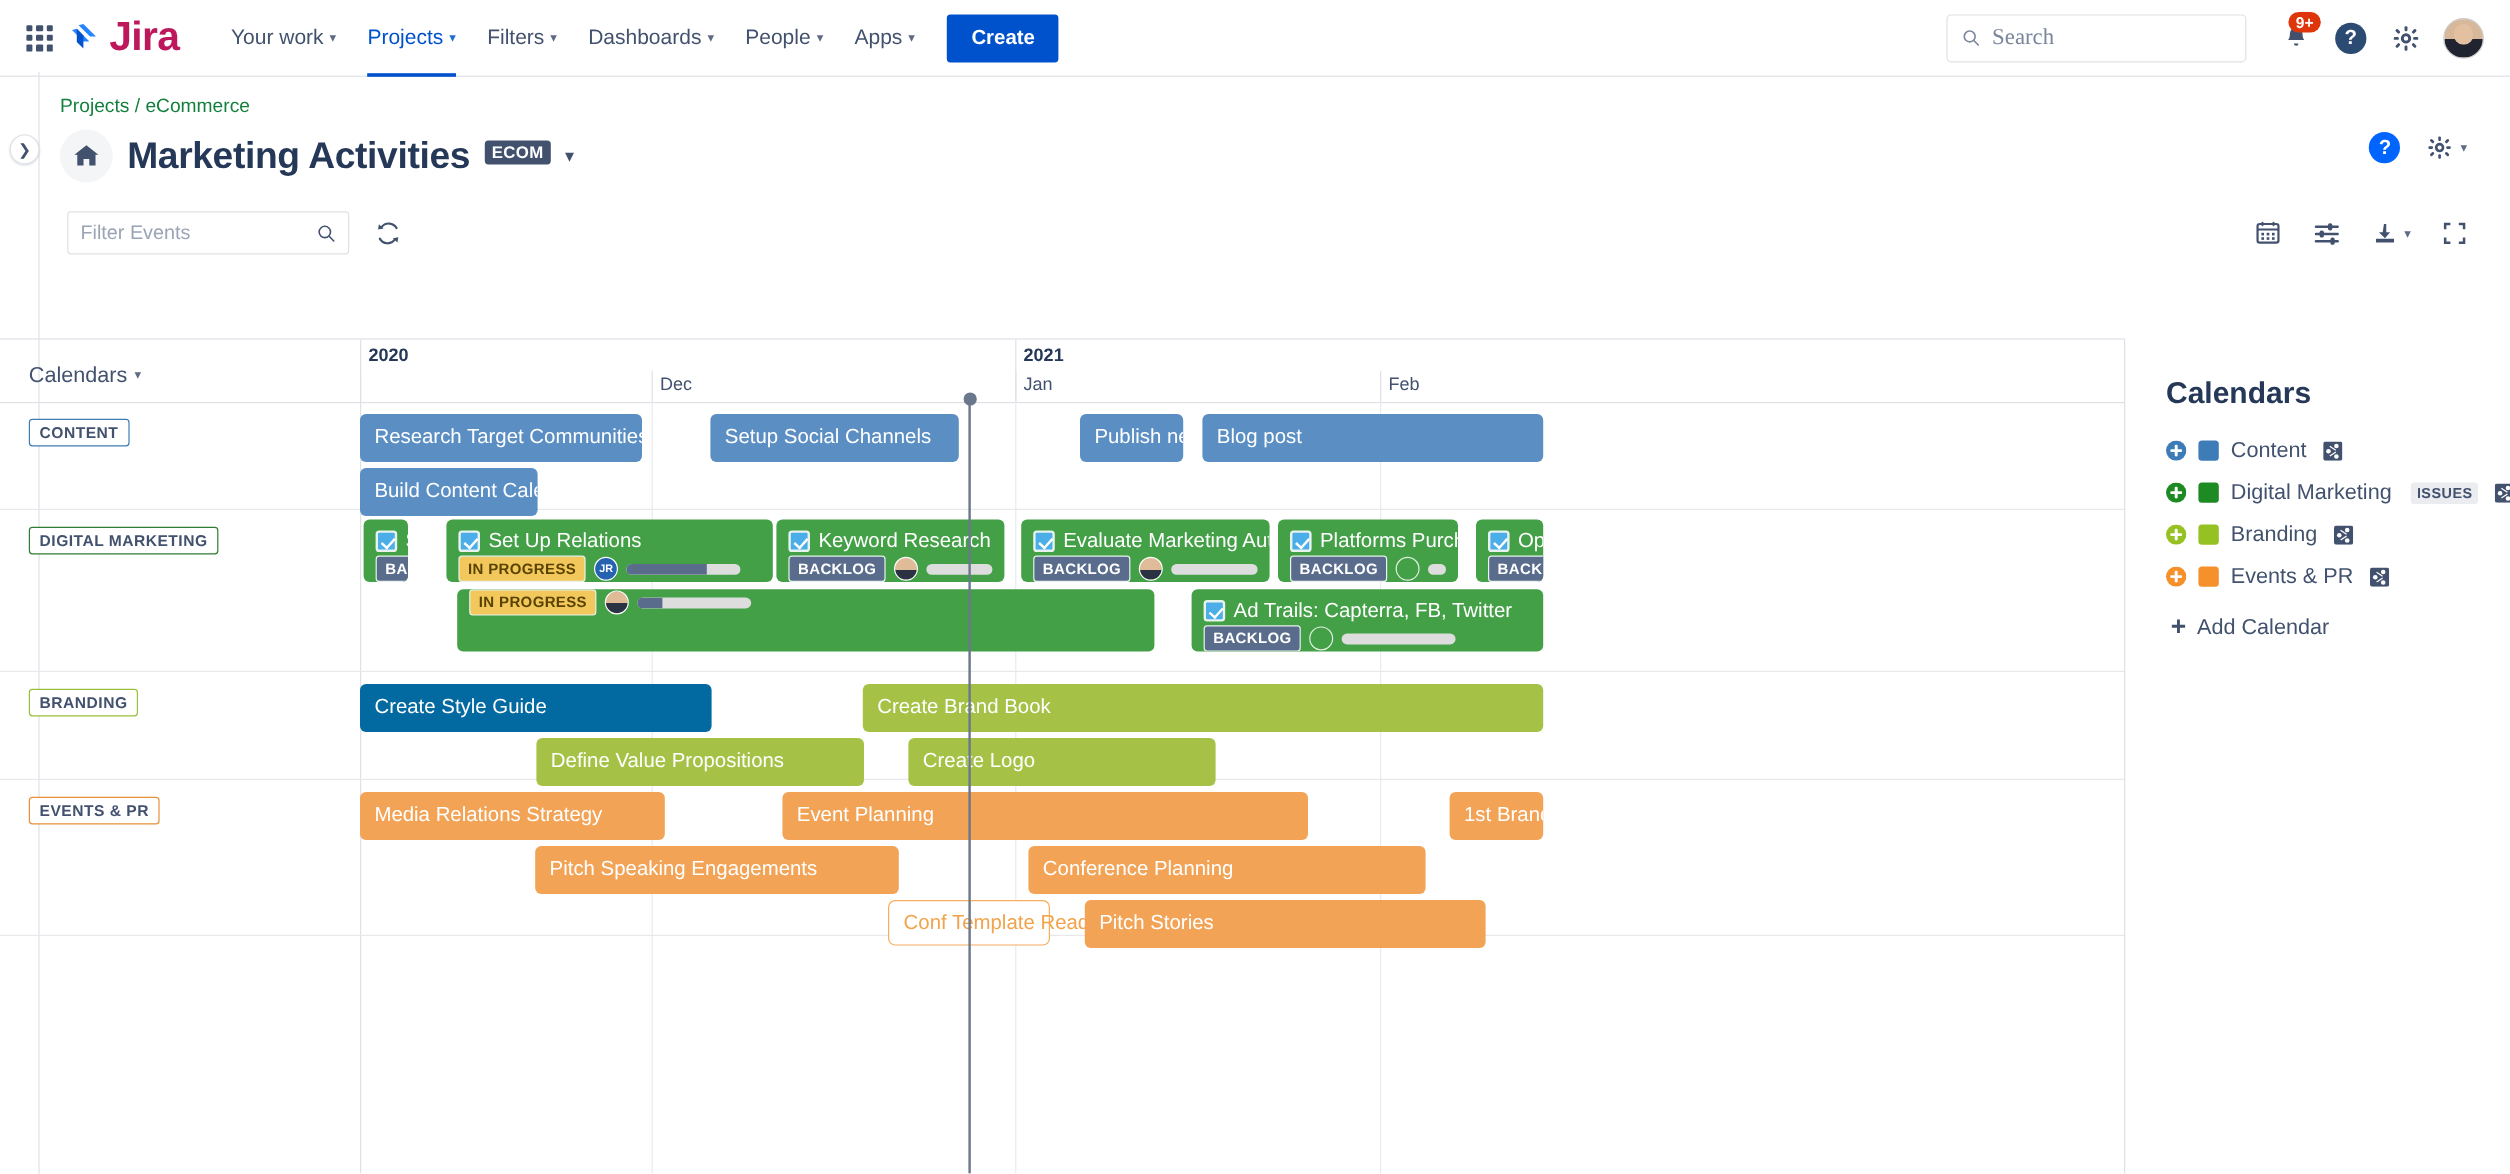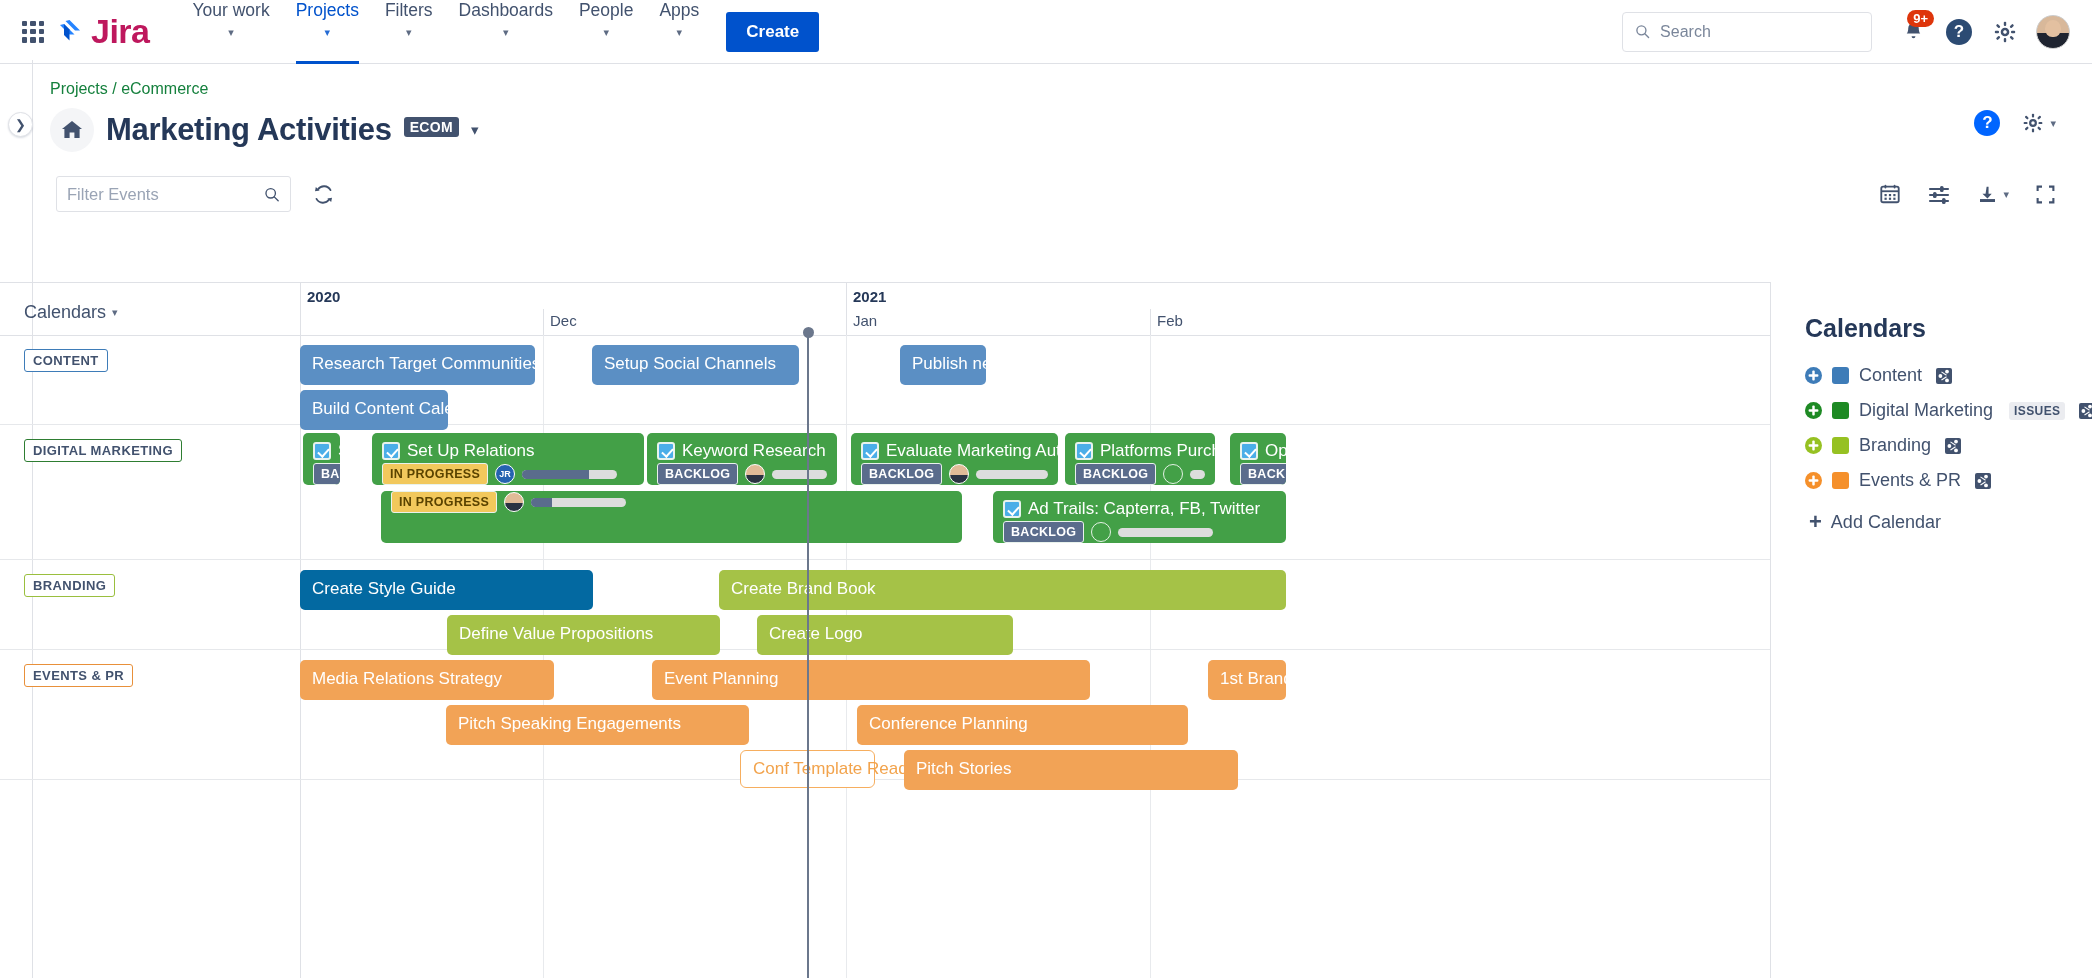--- a/index.html
+++ b/index.html
@@ -25,41 +25,40 @@
     gap: 3px; cursor: pointer;
   }
   .grid-icon i { background: #42526E; border-radius: 1px; display:block; }
   .jira-logo { display: flex; align-items: center; gap: 7px; margin-right: 30px; cursor: pointer;}
   .jira-mark { width: 28px; height: 28px; position: relative; }
   .jira-wordmark { font-size: 34px; font-weight: 700; color: #be185d; letter-spacing: -0.5px;}
   .navitem {
     font-size: 17.5px; color: #42526E; padding: 0 13px; height: 64px;
     display: flex; align-items: center; gap: 5px; cursor: pointer; position: relative;
     white-space: nowrap;
-    flex-direction: column;
   }
   .navitem.active { color: #0052CC; }
   .navitem.active::after {
     content:''; position:absolute; left:13px; right:13px; bottom:0; height:3px; background:#0052CC;
   }
   .caret { font-size: 11px; opacity: .85; }
   .create-btn {
     background: #0052CC; color: #fff; font-size: 17px; font-weight: 700;
     padding: 10px 20px; border-radius: 3px; margin-left: 14px; cursor: pointer;
     border: none;
   }
   .nav-right { margin-left: auto; display: flex; align-items: center; gap: 0px; padding-right: 22px;}
   .searchbox {
     width: 250px; height: 40px; border: 1px solid #DFE1E6; border-radius: 4px;
     display: flex; align-items: center; gap: 10px; padding: 0 12px; margin-right: 18px;
     background:#fff;
   }
   .searchbox input {
-    border: none; outline: none; font-size: 16px; color: #0369a1; width: 100%;
-    font-family: Liberation Sans, sans-serif; background: transparent;
+    border: none; outline: none; font-size: 19px; color: #0369a1; width: 100%;
+    font-family: Liberation Serif, serif; background: transparent;
   }
   .searchbox input::placeholder { color: #7A869A; }
   .nav-ico { width: 46px; height: 46px; display:flex; align-items:center; justify-content:center; cursor:pointer; position: relative;}
   .badge-9 {
     position: absolute; top: 1px; right: 2px; background: #DE350B; color:#fff;
     font-size: 13px; font-weight:700; border-radius: 10px; padding: 1px 6px; line-height: 15px;
   }
   .avatar-nav {
     width: 34px; height: 34px; border-radius: 50%; margin-left: 8px; cursor: pointer;
     background: linear-gradient(#d8b89a 0 52%, #1f2430 52% 100%);
@@ -456,20 +455,23 @@
         <div class="lane" style="top: 0px; height: 90px;">
           <div class="lane-label"><span class="lane-chip" style="border-color: rgb(62, 124, 184);">CONTENT</span></div>
           <div class="card" style="left: 300px; top: 10px; width: 235px; height: 40px; background: rgb(91, 143, 196);">
             <div class="lbl">Research Target Communities</div>
           </div>
           <div class="card" style="left: 592px; top: 10px; width: 207px; height: 40px; background: rgb(91, 143, 196);">
             <div class="lbl">Setup Social Channels</div>
           </div>
           <div class="card" style="left: 900px; top: 10px; width: 86px; height: 40px; background: rgb(91, 143, 196);">
             <div class="lbl">Publish new</div>
+          </div>
+          <div class="card" style="left: 1002px; top: 10px; width: 284px; height: 40px; background: rgb(91, 143, 196);">
+            <div class="lbl">Blog post</div>
           </div>
           <div class="card" style="left: 300px; top: 55px; width: 148px; height: 40px; background: rgb(91, 143, 196);">
             <div class="lbl">Build Content Calendar</div>
           </div>
         </div>
         <div class="lane" style="top: 90px; height: 135px;">
           <div class="lane-label"><span class="lane-chip" style="border-color: rgb(46, 125, 50);">DIGITAL MARKETING</span></div>
           <div class="card issue" style="left: 303px; top: 8px; width: 37px; height: 52px; background: rgb(67, 160, 71);">
             <div class="lbl">
               <span class="chk"></span>

